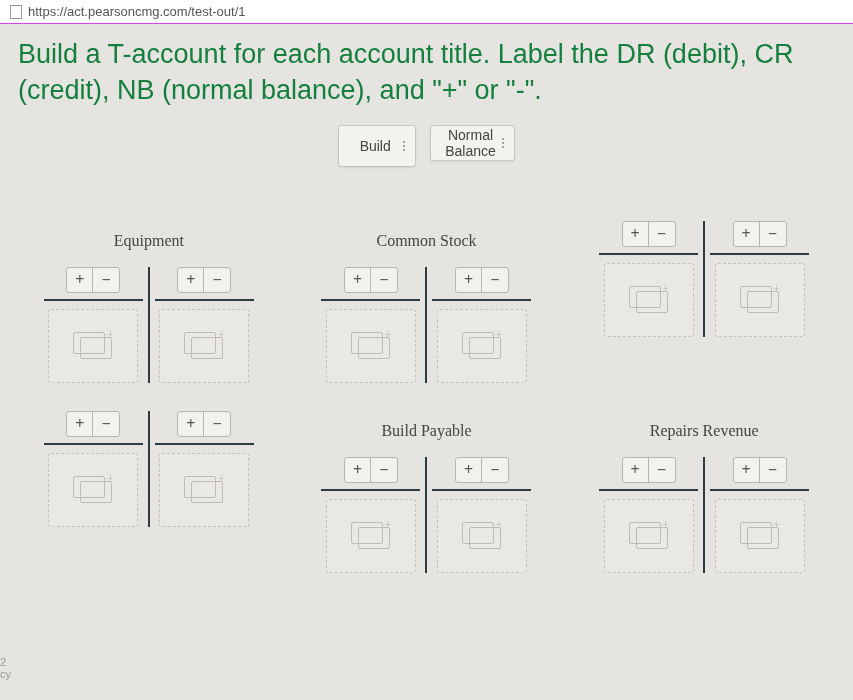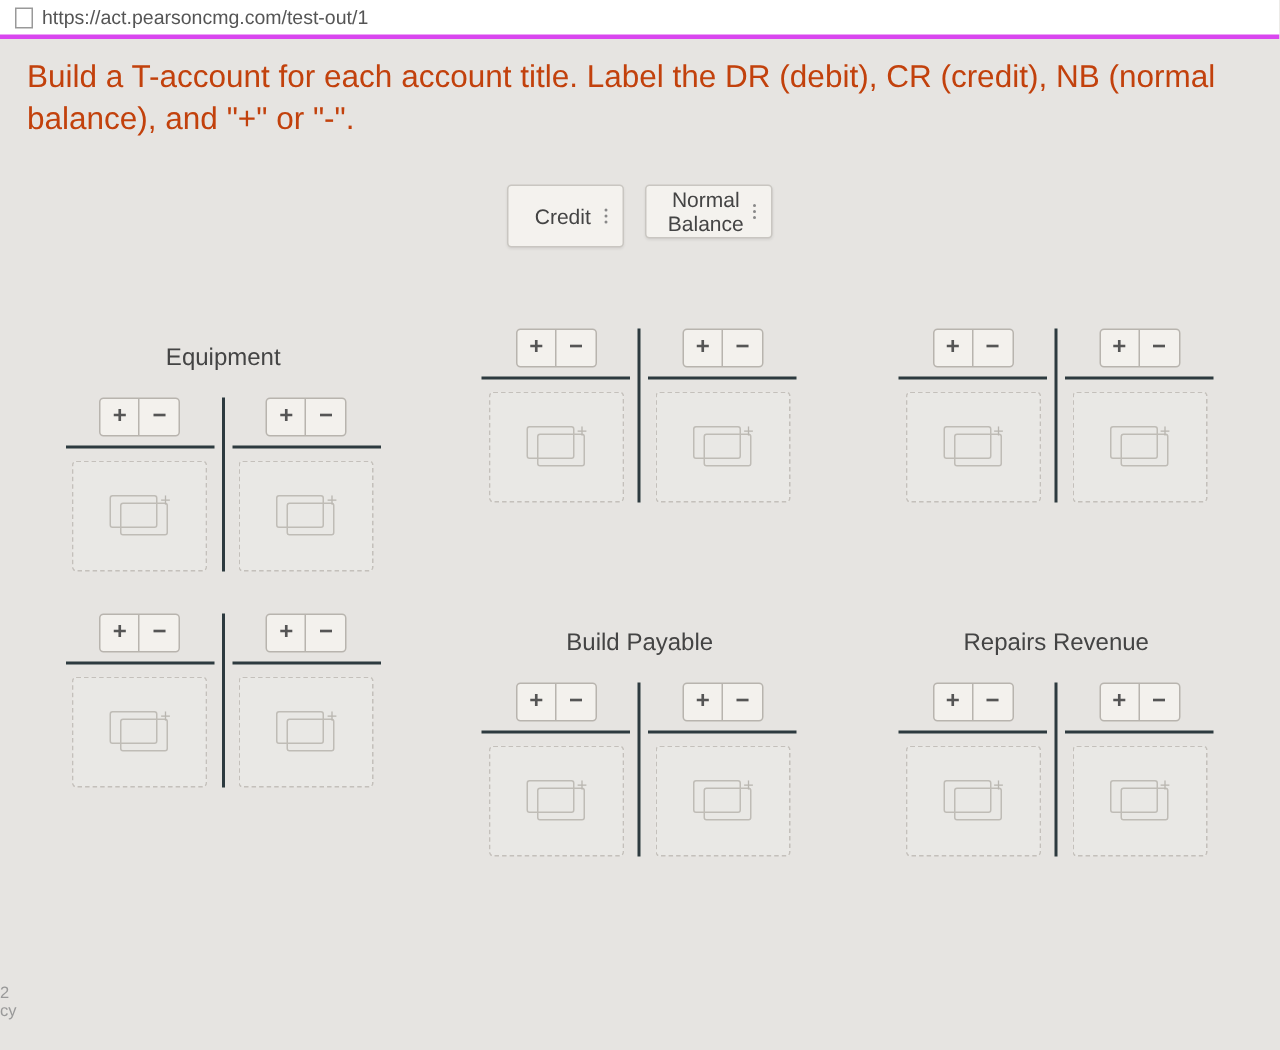--- a/index.html
+++ b/index.html
@@ -5,43 +5,43 @@
     * { box-sizing: border-box; margin: 0; padding: 0; }
     body {
       font-family: Arial, Helvetica, sans-serif;
       background: #e6e4e1;
       width: 853px;
       height: 700px;
       overflow: hidden;
     }
     .url-bar {
       background: #fff;
-      border-bottom: 3px solid #d946ef;
+      border-bottom: 1px solid #d946ef;
       padding: 4px 10px;
       font-size: 13px;
       color: #555;
       display: flex;
       align-items: center;
       gap: 6px;
     }
     .url-bar .doc-icon {
       width: 12px;
       height: 14px;
       border: 1px solid #999;
       display: inline-block;
       position: relative;
     }
     .content {
       padding: 12px 18px 0 18px;
     }
     .question {
-      font-size: 21px;
-      color: #c2410c;
+      font-size: 27px;
+      color: #15803d;
       line-height: 1.35;
-      margin-bottom: 28px;
+      margin-bottom: 16px;
     }
     .drag-row {
       display: flex;
       justify-content: center;
       gap: 14px;
       margin-bottom: 54px;
     }
     .drag-tile {
       background: #f4f2ee;
       border: 1px solid #c9c6c1;
@@ -67,20 +67,21 @@
     }
     .grip span {
       width: 2px; height: 2px; background: #888; border-radius: 50%;
     }
     .grip-row { display: flex; gap: 2px; }
     .accounts {
       display: grid;
       grid-template-columns: repeat(3, 1fr);
       gap: 0 36px;
       padding: 0 10px;
+      font-family: Liberation Serif, serif;
     }
     .account {
       display: flex;
       flex-direction: column;
       align-items: center;
       margin-bottom: 28px;
     }
     .acct-title {
       font-size: 16px;
       color: #444;
@@ -190,21 +191,21 @@
   <span class="doc-icon"></span>
   <span>https://act.pearsoncmg.com/test-out/1</span>
 </div>
 
 <div class="content">
 
   <div class="question">Build a T-account for each account title. Label the DR (debit), CR (credit), NB (normal balance), and "+" or "-".</div>
 
   <div class="drag-row">
     <div class="drag-tile">
-      <span class="label">Credit</span>
+      <span class="label">Build</span>
       <span class="grip">
         <span class="grip-row">
             <span></span>
             <span></span>
           </span>
         <span class="grip-row">
             <span></span>
             <span></span>
           </span>
         <span class="grip-row">
@@ -263,20 +264,21 @@
                 <div class="dz-rect back"></div>
                 <div class="dz-rect front"></div>
                 <div class="dz-plus">+</div>
               </div>
             </div>
           </div>
           <div class="t-line-v"></div>
         </div>
       </div>
       <div class="account">
+        <div class="acct-title">Common Stock</div>
         <div class="t-account">
           <div class="t-col left">
             <div class="pm-group">
               <div class="pm-btn plus">+</div>
               <div class="pm-btn">−</div>
             </div>
             <div class="t-line-h"></div>
             <div class="dropzone">
               <div class="dz-icon">
                 <div class="dz-rect back"></div>

